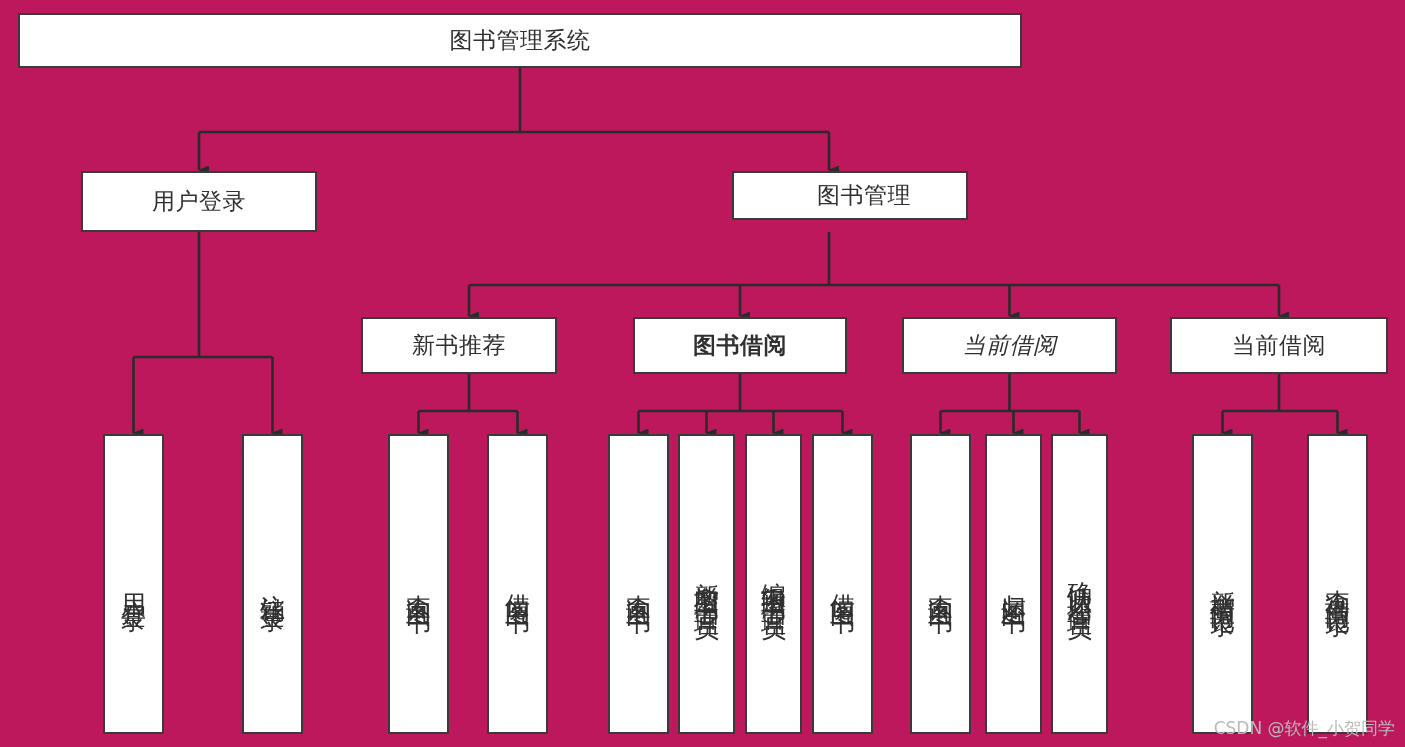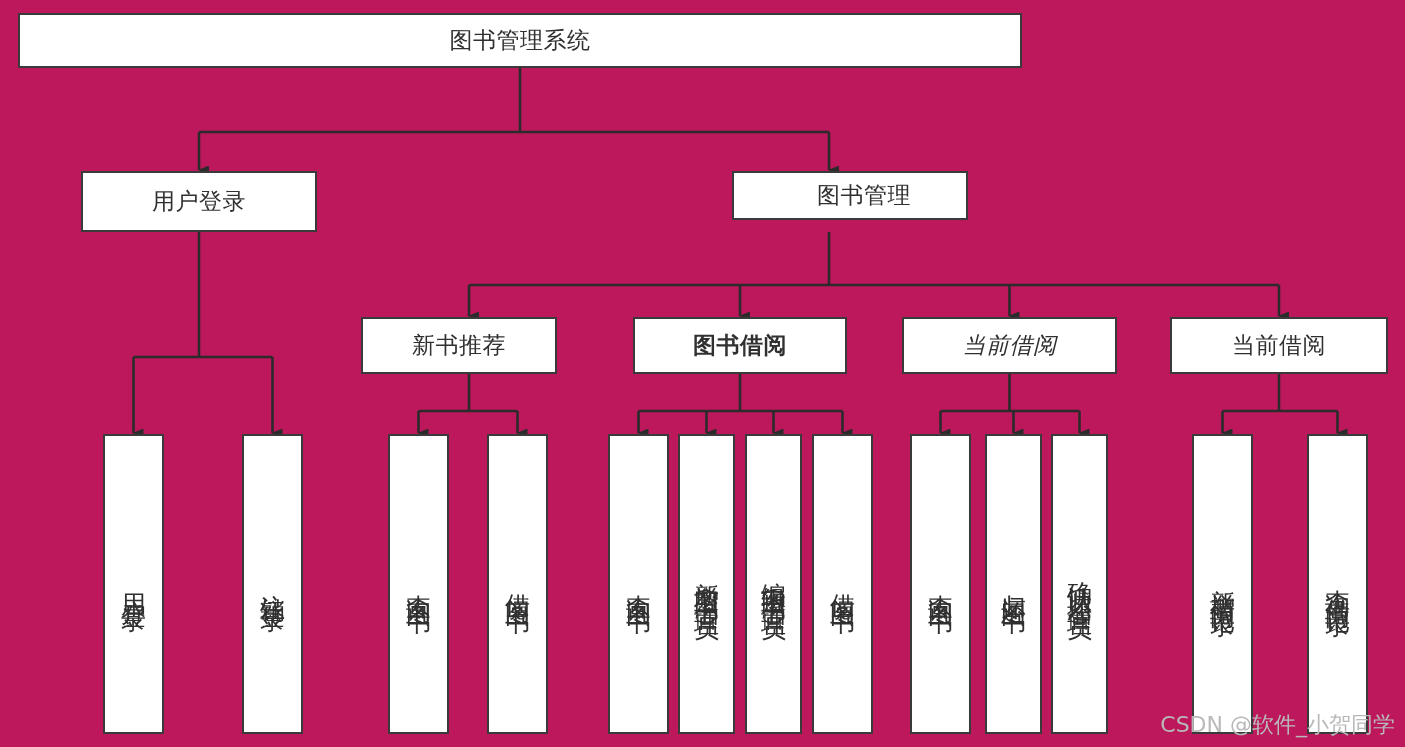--- a/index.html
+++ b/index.html
@@ -62,21 +62,21 @@
     text-orientation: upright;
     font-size: 25px;
     line-height: 1.0;
     letter-spacing: 5px;
     white-space: nowrap;
   }
   #watermark {
     position: absolute;
     right: 10px;
     bottom: 7px;
-    font-size: 22px;
+    font-size: 17px;
     color: #b9b9b9;
     z-index: 5;
     white-space: nowrap;
     font-family: "DejaVu Sans", "Liberation Sans", sans-serif;
   }
 </style>
 </head>
 <body>
 
 <div id="canvas">

